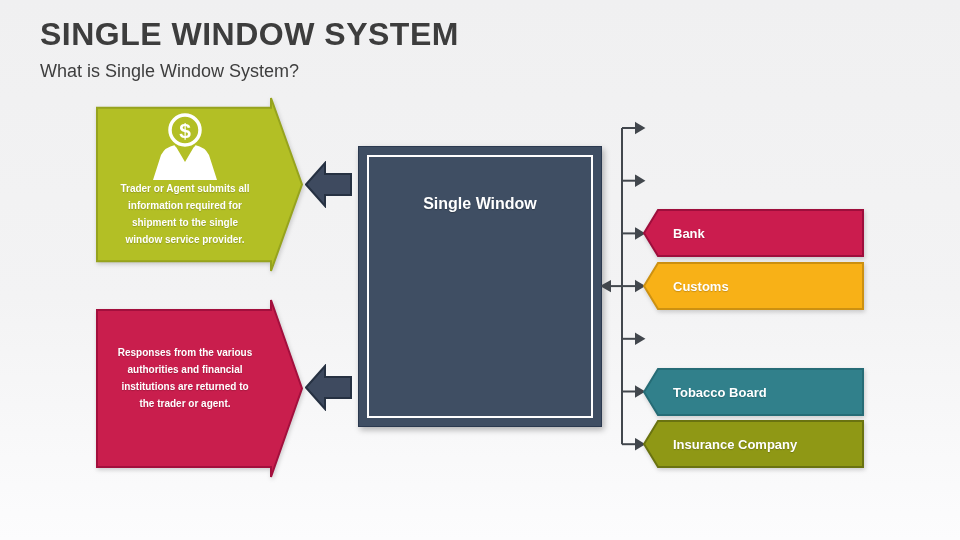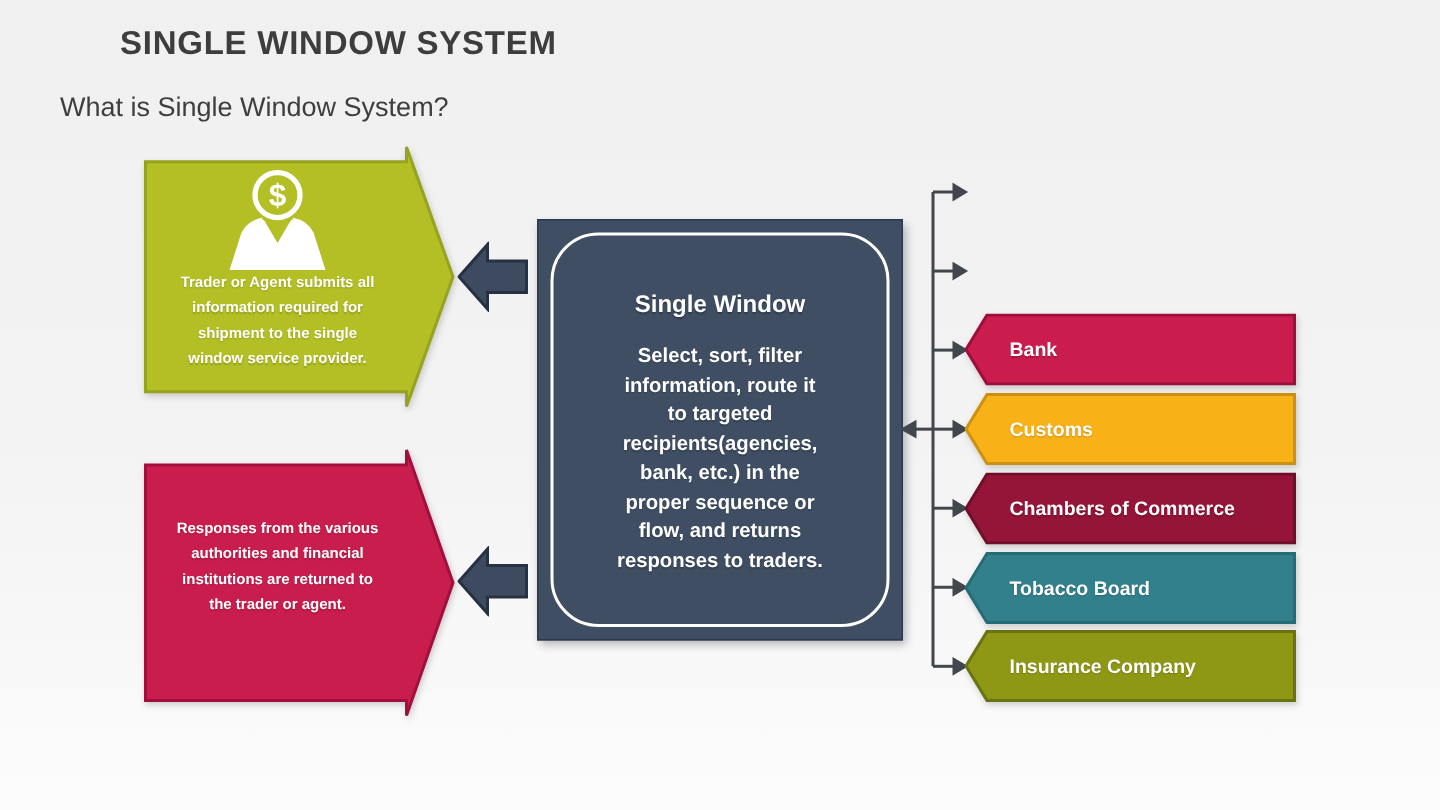--- a/index.html
+++ b/index.html
@@ -2,22 +2,22 @@
 <html><head>
 <meta charset="utf-8">
 <style>
   html,body{margin:0;padding:0;background:#e8e8e8;}
   .slide{
     position:relative;width:960px;height:540px;overflow:hidden;
     background:linear-gradient(180deg,#f0f0f1 0%,#f3f3f4 55%,#fcfcfd 100%);
     font-family:"Liberation Sans",sans-serif;
   }
   .title{
-    position:absolute;left:40px;top:16px;font-size:22px;font-weight:800;
-    color:#3d3d3d;letter-spacing:.5px;margin-left:40px;
+    position:absolute;left:40px;top:16px;font-size:32px;font-weight:800;
+    color:#3d3d3d;letter-spacing:.5px;
   }
   .subtitle{
     position:absolute;left:40px;top:61px;font-size:18px;font-weight:400;color:#3e3e3e;
   }
   .shape-wrap{position:absolute;}
   .shape-wrap svg.shape{position:absolute;left:0;top:0;filter:drop-shadow(1px 2px 2px rgba(0,0,0,.18));}
   .box-text{
     position:absolute;color:#fff;font-weight:700;font-size:10px;line-height:17px;
     text-align:center;white-space:pre-line;text-shadow:0 1px 1px rgba(0,0,0,.18);
   }
@@ -81,30 +81,22 @@
   </div>
 
   <svg class="shape-wrap" style="left:305px;top:161px;" width="47" height="47" viewBox="0 0 47 47">
     <path d="M1,23.5 L20,2 L20,13 L46,13 L46,34 L20,34 L20,45 Z" fill="#3e4a5f" stroke="#263142" stroke-width="2"></path>
   </svg>
   <svg class="shape-wrap" style="left:305px;top:364px;" width="47" height="47" viewBox="0 0 47 47">
     <path d="M1,23.5 L20,2 L20,13 L46,13 L46,34 L20,34 L20,45 Z" fill="#3e4a5f" stroke="#263142" stroke-width="2"></path>
   </svg>
 
   <div class="center-box" style="background: rgb(63, 78, 99); border-color: rgb(43, 57, 79);">
-    <div class="center-inner" style="border-color: rgb(255, 255, 255); border-radius: 32px;">
+    <div class="center-inner" style="border-color: rgb(255, 255, 255);">
       <div class="center-title">Single Window</div>
-      <div class="center-body">Select, sort, filter
-information, route it
-to targeted
-recipients(agencies,
-bank, etc.) in the
-proper sequence or
-flow, and returns
-responses to traders.</div>
     </div>
   </div>
 
   <svg class="connector-tree" width="56" height="340" viewBox="0 0 56 340" style="color: rgb(66, 71, 77);">
     <g stroke="currentColor" stroke-width="2" fill="currentColor">
       <line x1="26" y1="10" x2="26" y2="326.2"></line>
       <line x1="13" y1="168.1" x2="26" y2="168.1"></line>
       <polygon points="14,163.6 6,168.1 14,172.6"></polygon>
       <line x1="26" y1="10" x2="40" y2="10"></line>
       <line x1="26" y1="62.7" x2="40" y2="62.7"></line>
@@ -128,26 +120,20 @@
         <polygon points="15,1 220,1 220,47 15,47 1,24" fill="#f8b117" stroke="#cd9111" stroke-width="2"></polygon>
       </svg>
     <span class="banner-label">Customs</span>
   </div>
   <div class="banner" style="top:209.4px">
     <svg viewBox="0 0 222 48">
         <polygon points="15,1 220,1 220,47 15,47 1,24" fill="#cb1c4e" stroke="#9e0e3c" stroke-width="2"></polygon>
       </svg>
     <span class="banner-label">Bank</span>
   </div>
-  <div class="banner" style="top:314.8px">
-    <svg viewBox="0 0 222 48">
-        <polygon points="15,1 220,1 220,47 15,47 1,24" fill="#951538" stroke="#6f0f2a" stroke-width="2"></polygon>
-      </svg>
-    <span class="banner-label">Chambers of Commerce</span>
-  </div>
   <div class="banner" style="top:367.5px">
     <svg viewBox="0 0 222 48">
         <polygon points="15,1 220,1 220,47 15,47 1,24" fill="#31808b" stroke="#266c76" stroke-width="2"></polygon>
       </svg>
     <span class="banner-label">Tobacco Board</span>
   </div>
   <div class="banner" style="top:420.2px">
     <svg viewBox="0 0 222 48">
         <polygon points="15,1 220,1 220,47 15,47 1,24" fill="#8f9815" stroke="#6a7310" stroke-width="2"></polygon>
       </svg>

